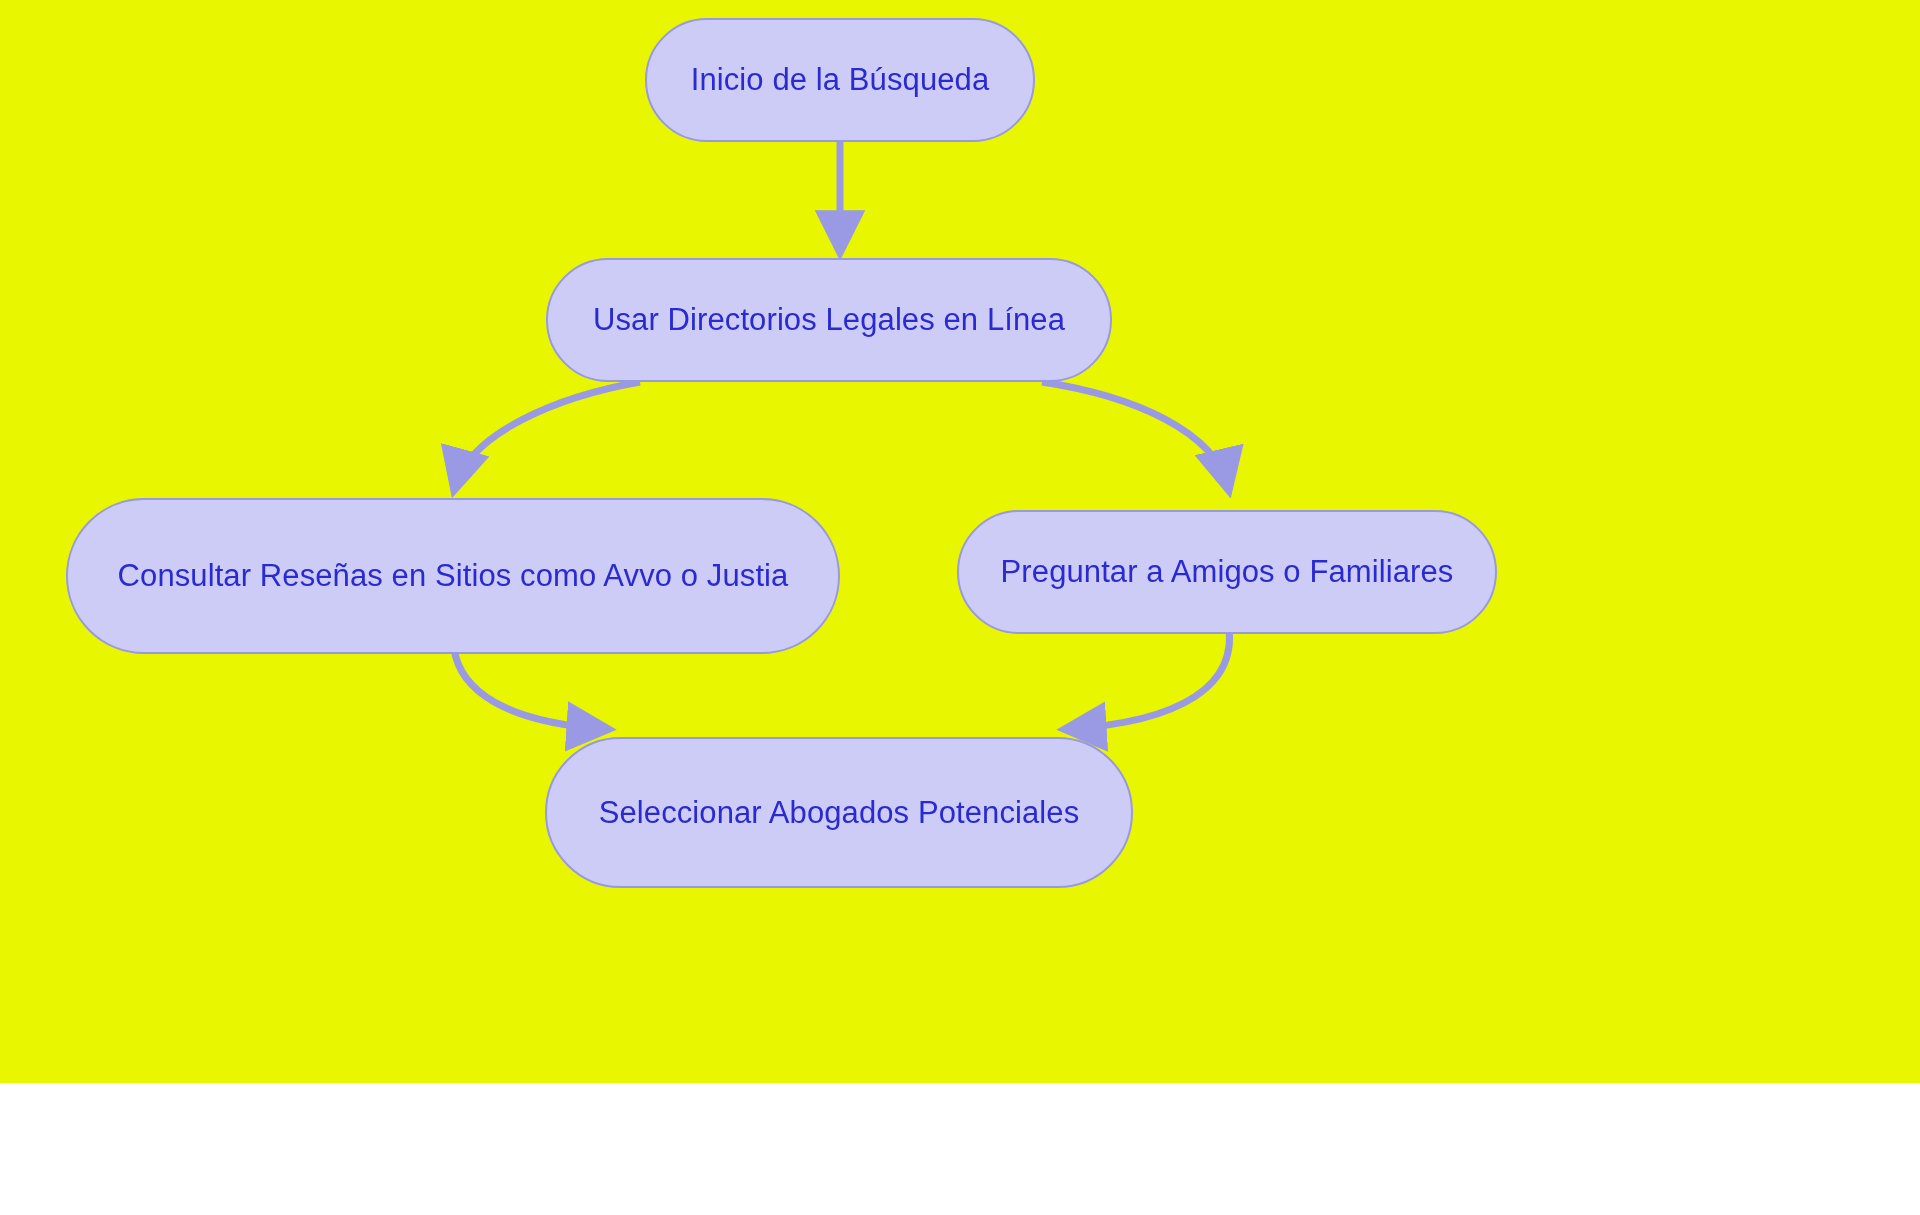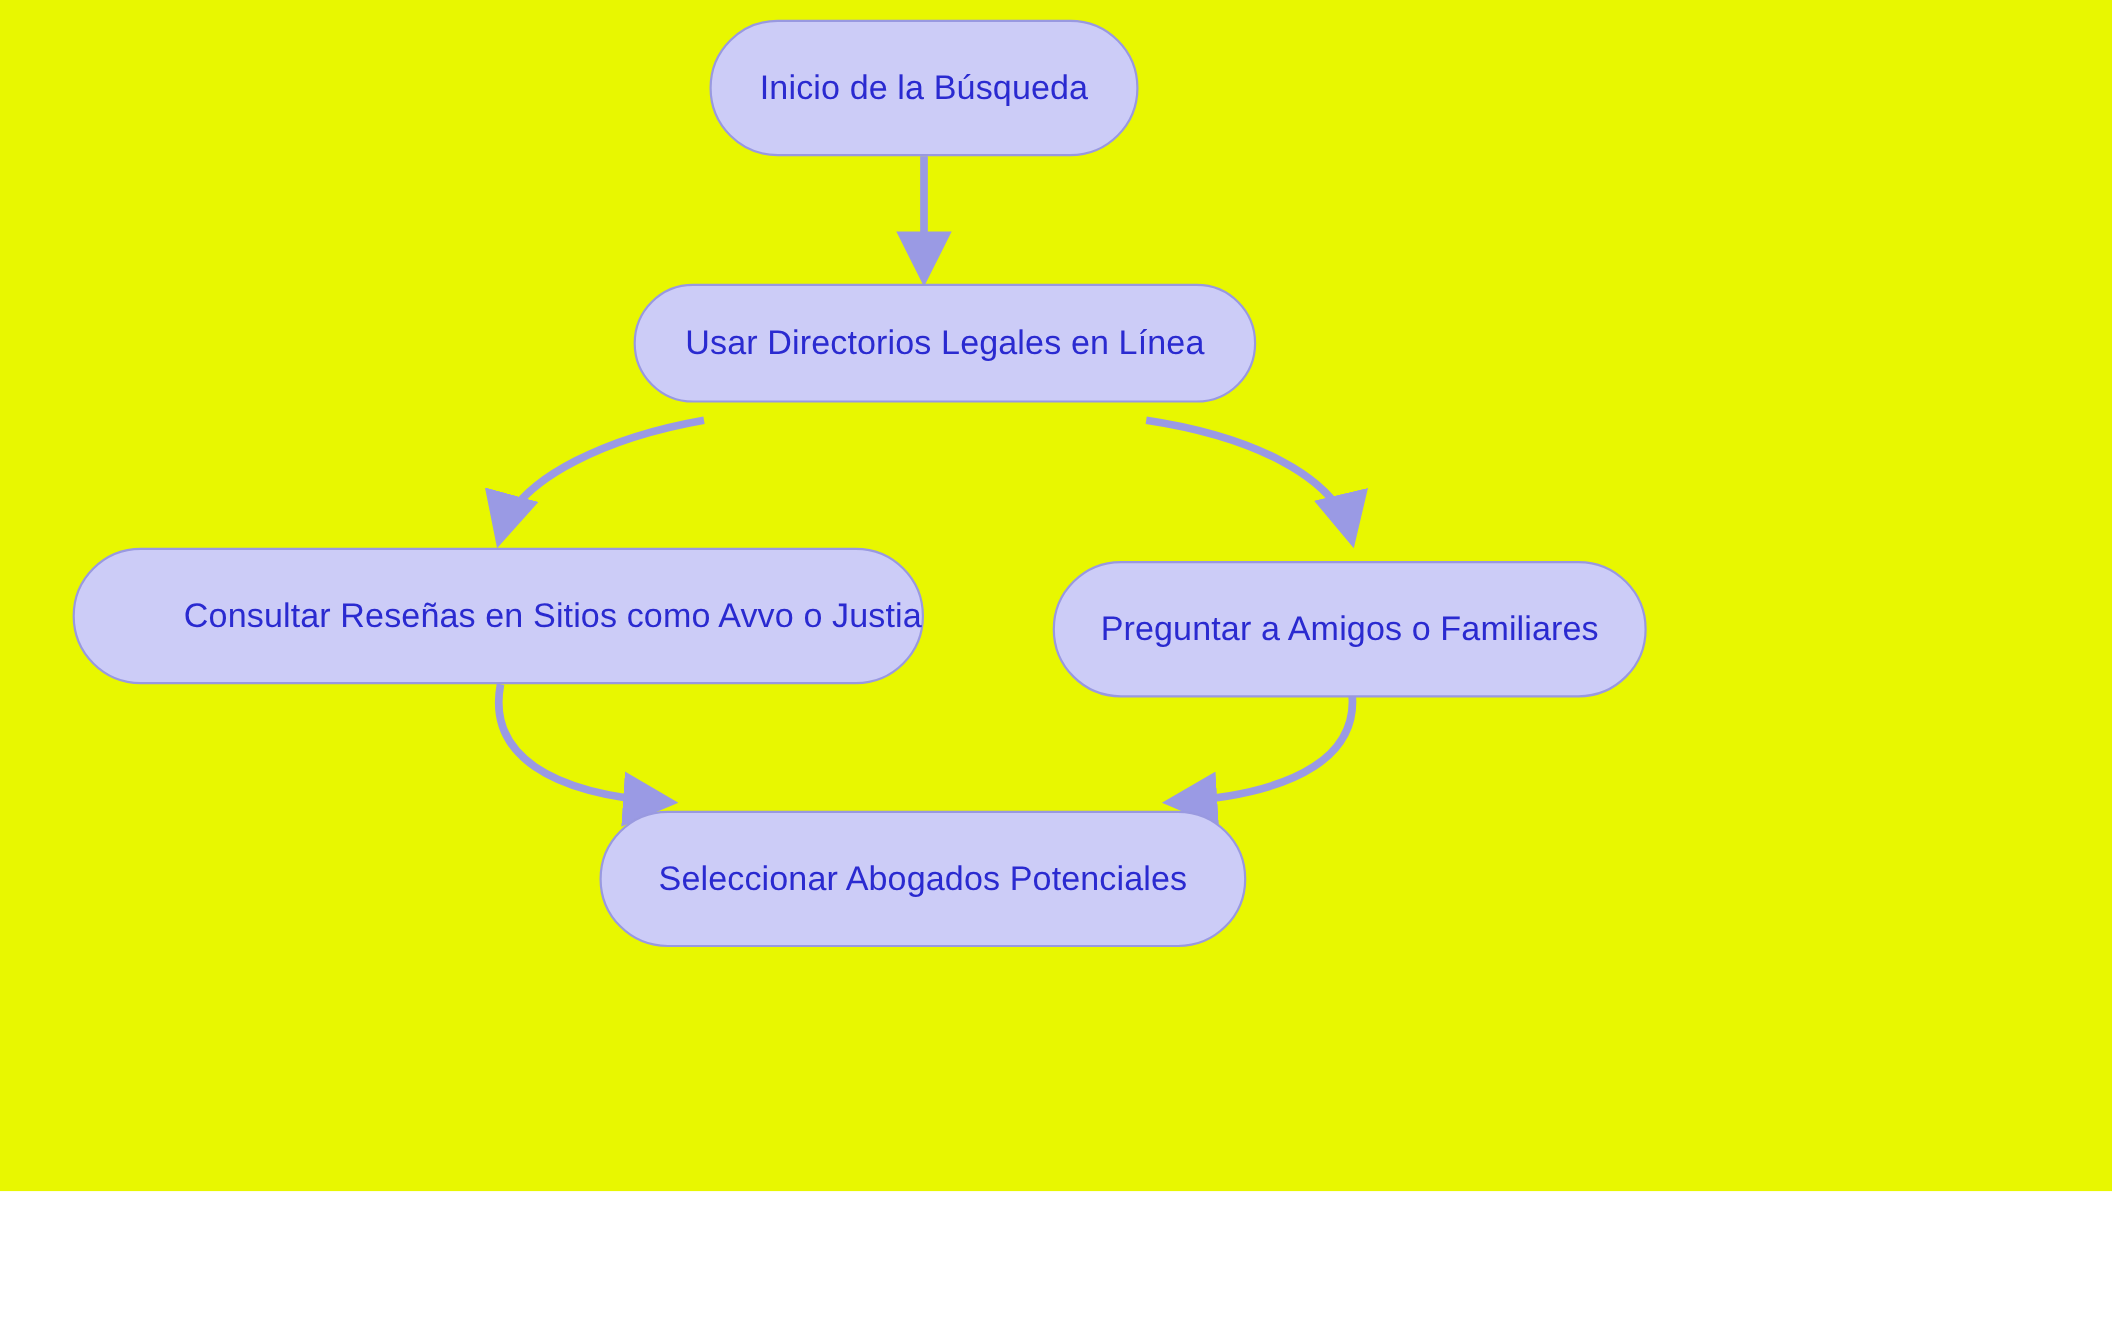--- a/index.html
+++ b/index.html
@@ -81,33 +81,33 @@
 
       <path d="M 455 622 C 443 686, 500 722, 605 729" fill="none" stroke="#9a9ae4" stroke-width="7" marker-end="url(#arrowhead)"></path>
 
       <path d="M 1228 622 C 1240 686, 1180 722, 1068 729" fill="none" stroke="#9a9ae4" stroke-width="7" marker-end="url(#arrowhead)"></path>
     </svg>
 
     <div class="node" style="left:645px; top:18px; width:390px; height:124px;">
       <span class="node-label">Inicio de la Búsqueda</span>
     </div>
 
-    <div class="node" style="left:576px; top:258px; width:566px; height:108px;">
+    <div class="node" style="left:546px; top:258px; width:566px; height:124px;">
       <span class="node-label">Usar Directorios Legales en Línea</span>
     </div>
 
-    <div class="node" style="left:66px; top:498px; width:774px; height:124px;justify-content:flex-end;">
+    <div class="node" style="left:66px; top:498px; width:774px; height:156px;">
       <span class="node-label">Consultar Reseñas en Sitios como Avvo o Justia</span>
     </div>
 
     <div class="node" style="left:957px; top:510px; width:540px; height:124px;">
       <span class="node-label">Preguntar a Amigos o Familiares</span>
     </div>
 
-    <div class="node" style="left:545px; top:737px; width:588px; height:124px;">
+    <div class="node" style="left:545px; top:737px; width:588px; height:151px;">
       <span class="node-label">Seleccionar Abogados Potenciales</span>
     </div>
 
   </div>
 
   <div id="footer-band">
 
     
   </div>
 

